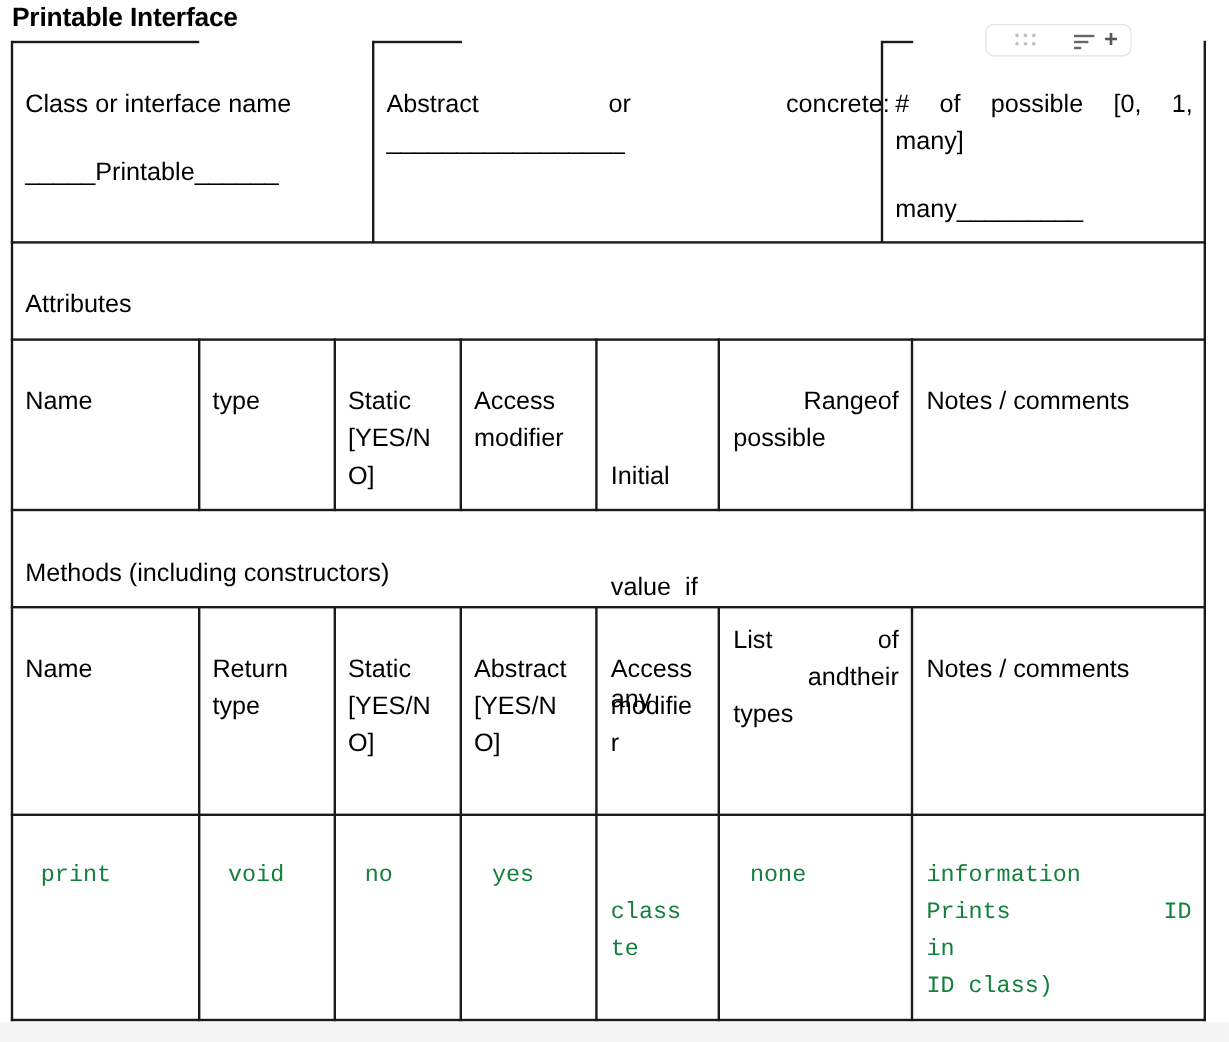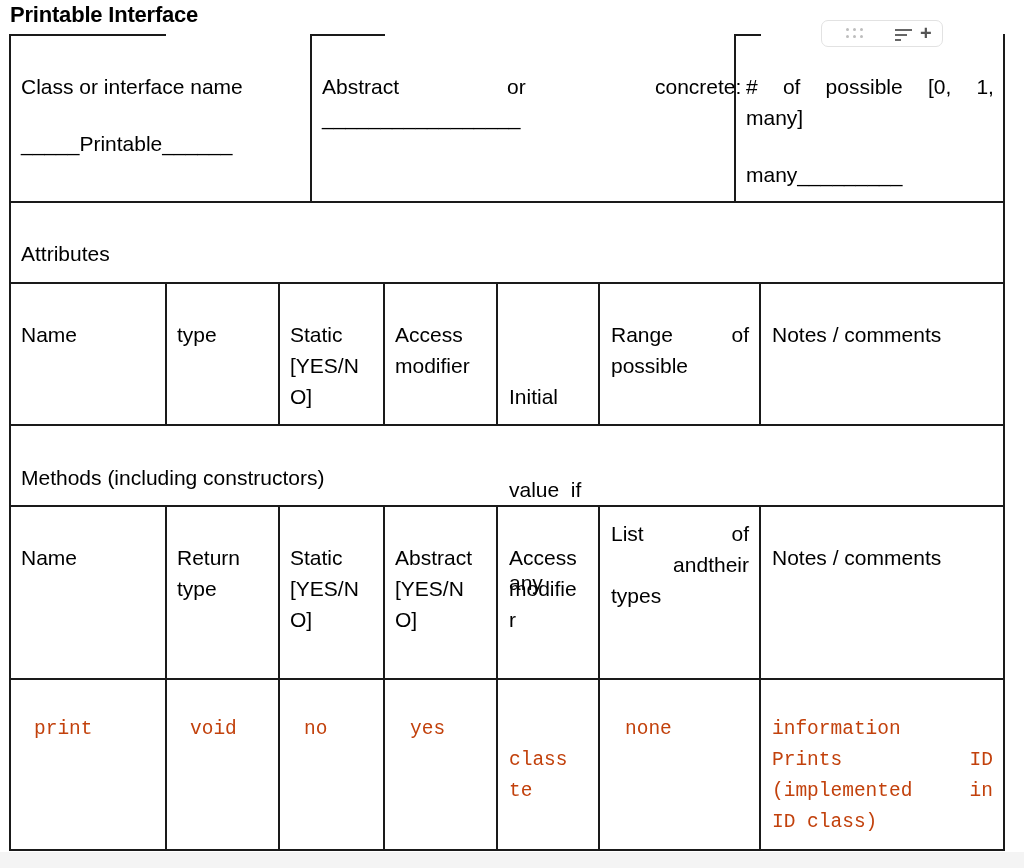--- a/index.html
+++ b/index.html
@@ -7,21 +7,21 @@
     width:1024px; height:868px; position:relative; overflow:hidden;
     background:#ffffff; color:#000;
     font-family:"Liberation Sans", sans-serif;
   }
   .page-title {
     position:absolute; left:10px; top:2px;
     font-size:22px; font-weight:bold; letter-spacing:-0.2px;
   }
   .line { position:absolute; background:#1a1a1a; }
   .txt { position:absolute; font-size:21px; line-height:31px; }
-  .mono { font-family:"Liberation Mono", monospace; font-size:19.5px; line-height:31px; color:#c2410c; }
+  .mono { font-family:"Liberation Mono", monospace; font-size:19.5px; line-height:31px; color:#15803d; }
   .footer-band {
     position:absolute; left:0; top:852px; width:1024px; height:16px; background:#f4f4f4;
   }
   .toolbar {
     position:absolute; left:821px; top:20px; width:122px; height:27px;
     border:1px solid #e2e2e2; border-radius:7px; background:#fff; box-sizing:border-box;
   }
   .tb-drag { position:absolute; left:24px; top:7px; width:20px; height:12px; }
   .tb-drag i { position:absolute; width:3px; height:3px; border-radius:50%; background:#bdbdbd; }
   .tb-lines { position:absolute; left:73px; top:8px; width:17px; height:12px; }
@@ -115,21 +115,21 @@
   <div class="txt" style="left:395px;top:319px">
     <div>Access</div>
     <div>modifier</div>
   </div>
   <div class="txt" style="left:509px;top:319px;white-space:pre">
     <div>Initial</div>
     <div>value  if</div>
     <div>any</div>
   </div>
   <div class="txt" style="left:611px;top:319px;width:138px">
-    <div style="display:flex;justify-content:space-between">
+    <div style="display:flex;justify-content:flex-end">
       <span>Range</span>
       <span>of</span>
     </div>
     <div>possible</div>
   </div>
   <div class="txt" style="left:772px;top:319px">Notes / comments</div>
 </div>
 
 <div class="txt" style="left:21px;top:462px">Methods (including constructors)</div>
 
@@ -178,20 +178,19 @@
     <div>te</div>
   </div>
   <div class="txt mono" style="left:625px;top:714px">none</div>
   <div class="txt mono" style="left:772px;top:714px;width:221px">
     <div>information</div>
     <div style="display:flex;justify-content:space-between">
       <span>Prints</span>
       <span>ID</span>
     </div>
     <div style="display:flex;justify-content:space-between">
-      <span>(implemented</span>
       <span>in</span>
     </div>
     <div>ID class)</div>
   </div>
 </div>
 
 <div class="footer-band"></div>
 
 </body></html>

